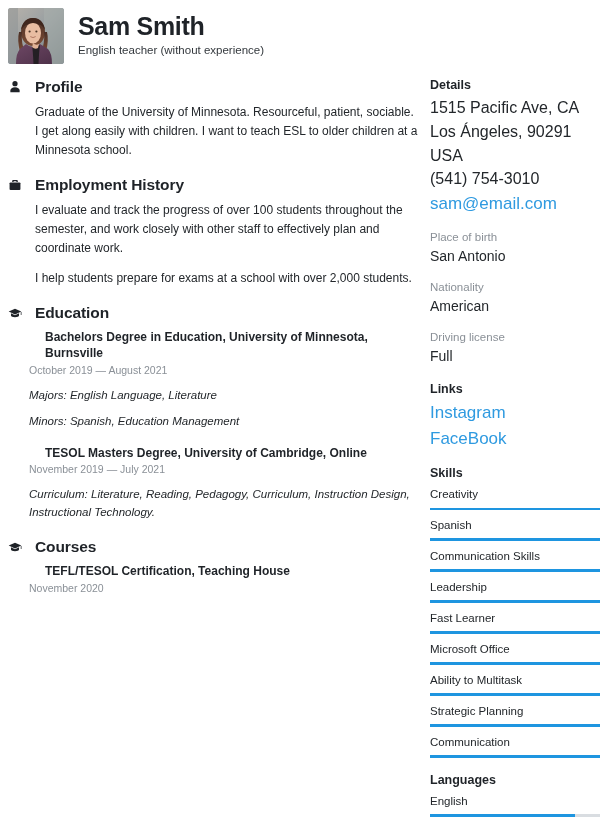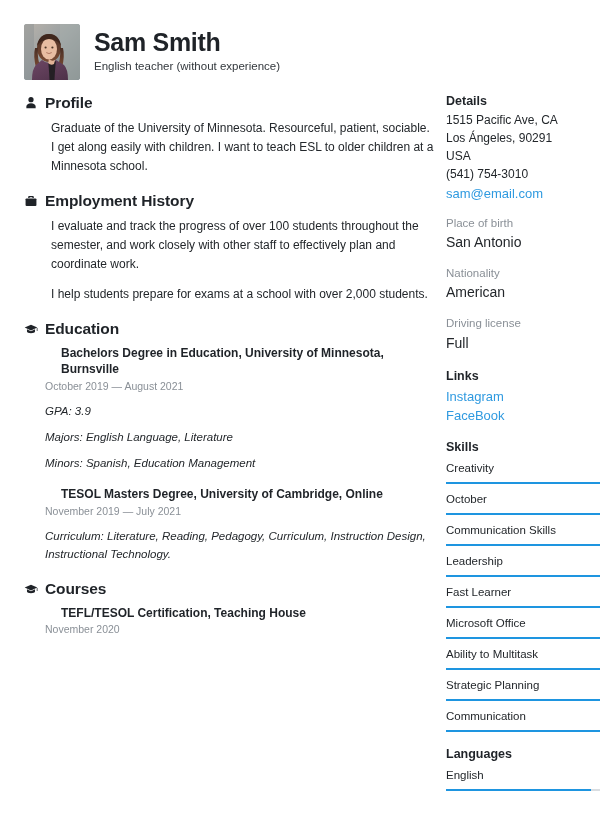--- a/index.html
+++ b/index.html
@@ -4,21 +4,21 @@
 <style>
   * { box-sizing: border-box; margin: 0; padding: 0; }
   html, body {
     width: 600px;
     height: 822px;
     background: #ffffff;
     font-family: "Liberation Sans", sans-serif;
     color: #23272b;
     overflow: hidden;
   }
-  .page { width: 600px; height: 822px; position: relative; padding: 16px; }
+  .page { width: 600px; height: 822px; position: relative; padding: 0; }
 
   
   .header {
     display: flex;
     align-items: center;
     padding: 8px 0 0 8px;
     height: 64px;
   }
   .photo {
     width: 56px; height: 56px;
@@ -59,21 +59,21 @@
     width: 170px;
     flex: 0 0 170px;
     padding-right: 0px;
   }
 
   
   .section { margin-bottom: 16px; }
   .section-head {
     display: flex;
     align-items: center;
-    gap: 7px;
+    gap: 13px;
     margin-bottom: 7px;
   }
   .section-icon {
     width: 14px; height: 14px;
     flex: 0 0 14px;
     display: block;
     color: #1f2328;
   }
   .section-icon svg { display: block; width: 14px; height: 14px; fill: #1f2328; }
   .section-title {
@@ -117,26 +117,26 @@
 
   
   .side-block { margin-bottom: 15px; }
   .side-title {
     font-size: 12.5px;
     font-weight: bold;
     color: #1f2328;
     margin-bottom: 4px;
   }
   .side-line {
-    font-size: 12px;
+    font-size: 16px;
     color: #23272b;
     line-height: 1.49;
   }
   .side-link {
-    font-size: 13px;
+    font-size: 17px;
     color: #2f9ae0;
     line-height: 1.49;
     text-decoration: none;
     display: block;
     cursor: pointer;
   }
   .side-group { margin-top: 12px; }
   .side-label {
     font-size: 11.5px;
     color: #8a9097;
@@ -258,21 +258,20 @@
                 <path d="M3.4 8.3v2.6c0 1.1 2.1 2 4.6 2s4.6-.9 4.6-2V8.3L8 10.6 3.4 8.3z"></path>
                 <path d="M14.6 6.8v3.4h.8V6.8h-.8z"></path>
               </svg>
           </span>
           <span class="section-title">Education</span>
         </div>
         <div class="section-body">
           <div class="entry">
             <div class="entry-title">Bachelors Degree in Education, University of Minnesota, Burnsville</div>
             <div class="entry-date">October 2019 — August 2021</div>
-            <div class="entry-note">GPA: 3.9</div>
             <div class="entry-note">Majors: English Language, Literature</div>
             <div class="entry-note">Minors: Spanish, Education Management</div>
           </div>
           <div class="entry">
             <div class="entry-title">TESOL Masters Degree, University of Cambridge, Online</div>
             <div class="entry-date">November 2019 —  July 2021</div>
             <div class="entry-note">Curriculum: Literature, Reading, Pedagogy, Curriculum, Instruction Design, Instructional Technology.</div>
           </div>
         </div>
       </div>
@@ -331,21 +330,21 @@
       <div class="side-block">
         <div class="side-title">Skills</div>
 
         <div class="skill-item">
           <div class="skill-name">Creativity</div>
           <div class="bar-track">
               <span class="bar-fill" style="width: 100%;"></span>
             </div>
         </div>
         <div class="skill-item">
-          <div class="skill-name">October</div>
+          <div class="skill-name">Spanish</div>
           <div class="bar-track">
               <span class="bar-fill" style="width: 100%;"></span>
             </div>
         </div>
         <div class="skill-item">
           <div class="skill-name">Communication Skills</div>
           <div class="bar-track">
               <span class="bar-fill" style="width: 100%;"></span>
             </div>
         </div>

